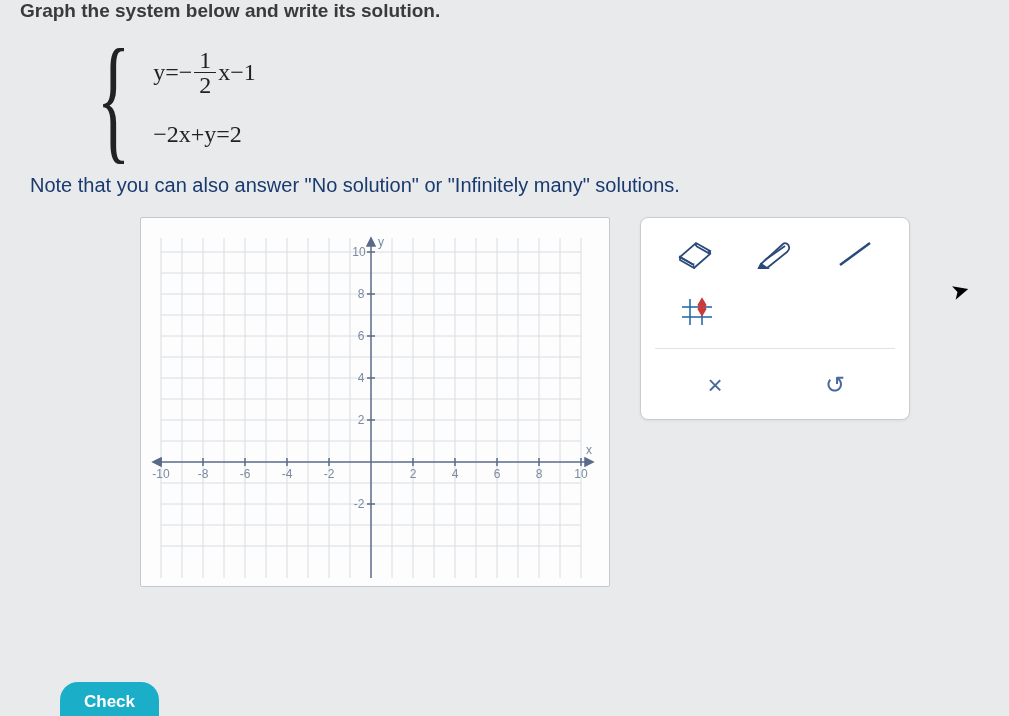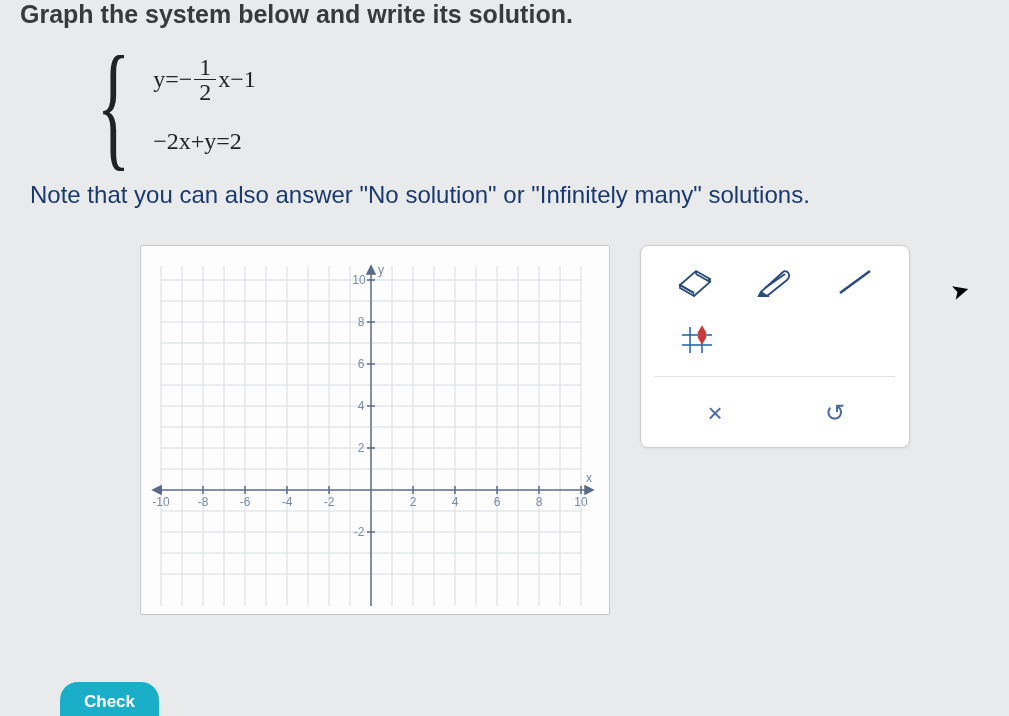--- a/index.html
+++ b/index.html
@@ -6,21 +6,21 @@
   body {
     font-family: Arial, Helvetica, sans-serif;
     background: #e8eaec;
     width: 1009px;
     height: 716px;
     overflow: hidden;
     position: relative;
     padding: 0 20px;
   }
   .prompt {
-    font-size: 25px;
+    font-size: 19px;
     font-weight: bold;
     color: #3a3a3a;
     margin-bottom: 20px;
   }
   .equation-block {
     display: flex;
     align-items: center;
     margin: 20px 0 20px 60px;
     font-size: 24px;
     color: #222;
@@ -38,23 +38,23 @@
   .frac {
     display: inline-flex;
     flex-direction: column;
     align-items: center;
     margin: 0 2px;
     line-height: 1;
   }
   .frac .num { border-bottom: 1.5px solid #222; padding: 0 5px; }
   .frac .den { padding: 0 5px; }
   .note {
-    font-size: 24px;
+    font-size: 20px;
     color: #1a3a6e;
-    margin: 20px 0 36px 10px;
+    margin: 20px 0 20px 10px;
   }
   .workspace {
     display: flex;
     align-items: flex-start;
     gap: 30px;
     margin-left: 120px;
     margin-top: 10px;
   }
   .graph-box {
     width: 470px;

